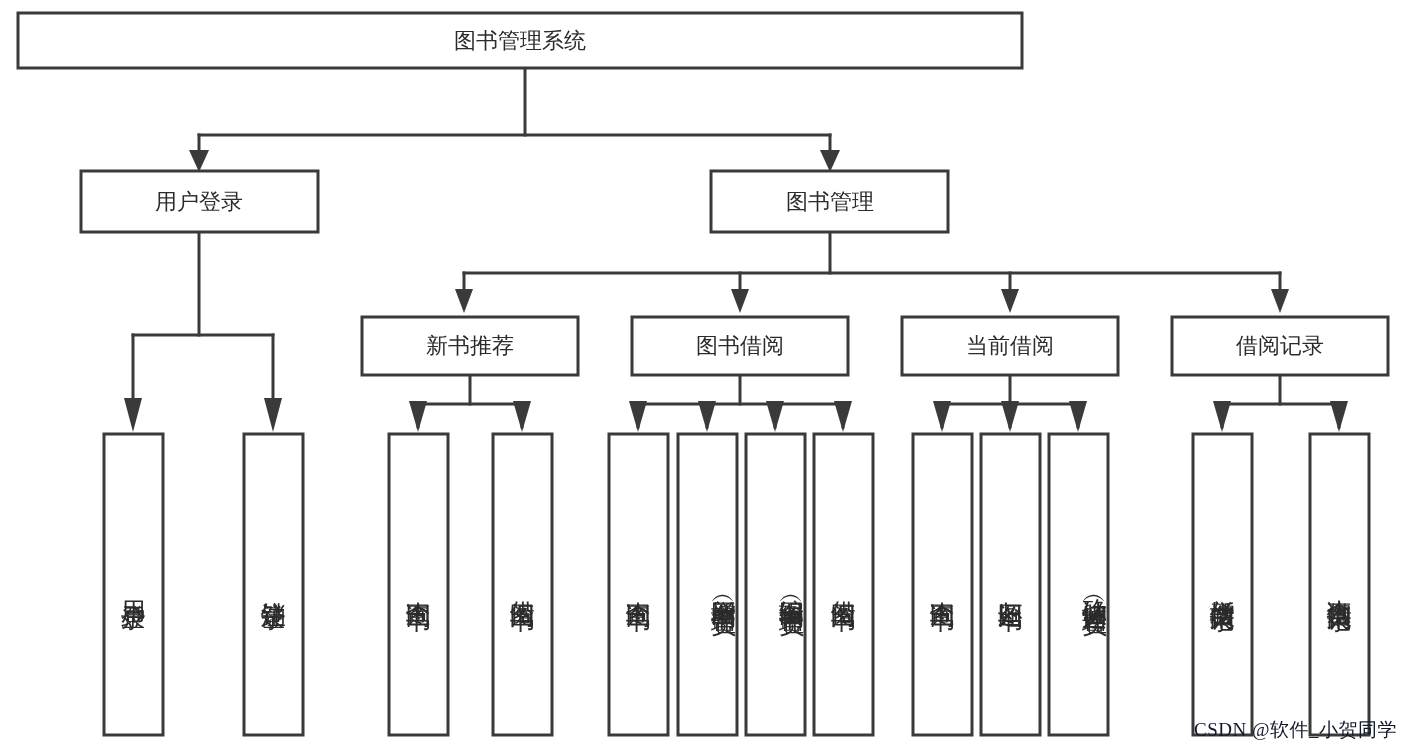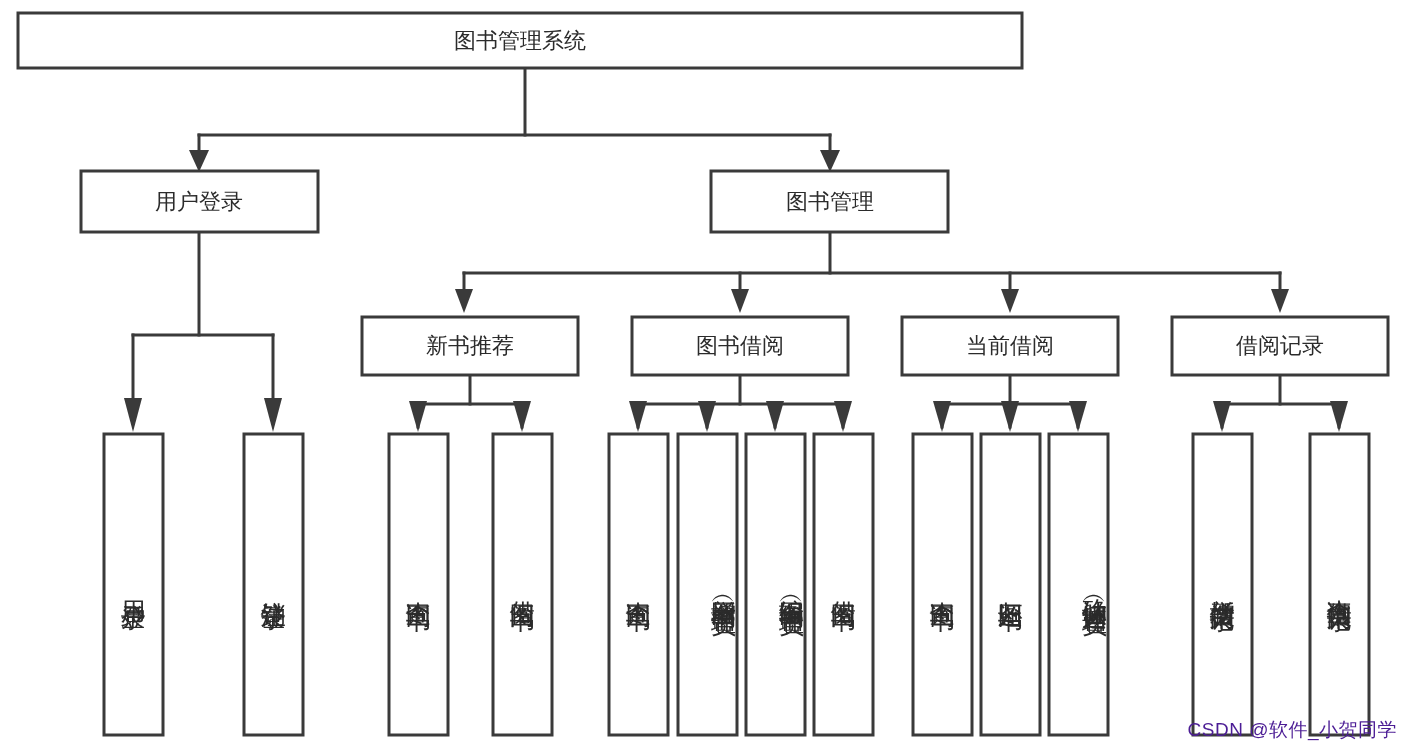--- a/index.html
+++ b/index.html
@@ -64,23 +64,23 @@
     white-space: nowrap;
     pointer-events: none;
   }
   .leaf-label.centered {
     align-items: center;
   }
   .watermark {
     position: absolute;
     right: 8px;
     bottom: 4px;
-    font-family: Liberation Sans, sans-serif;
+    font-family: Liberation Serif, serif;
     font-size: 19px;
-    color: #4c1d95;
+    color: #0f172a;
     letter-spacing: 0.5px;
     white-space: nowrap;
   }
 </style>
 </head>
 <body>
 
 <div id="diagram-root">
 
   <svg id="tree-svg" viewBox="0 0 1405 747">

